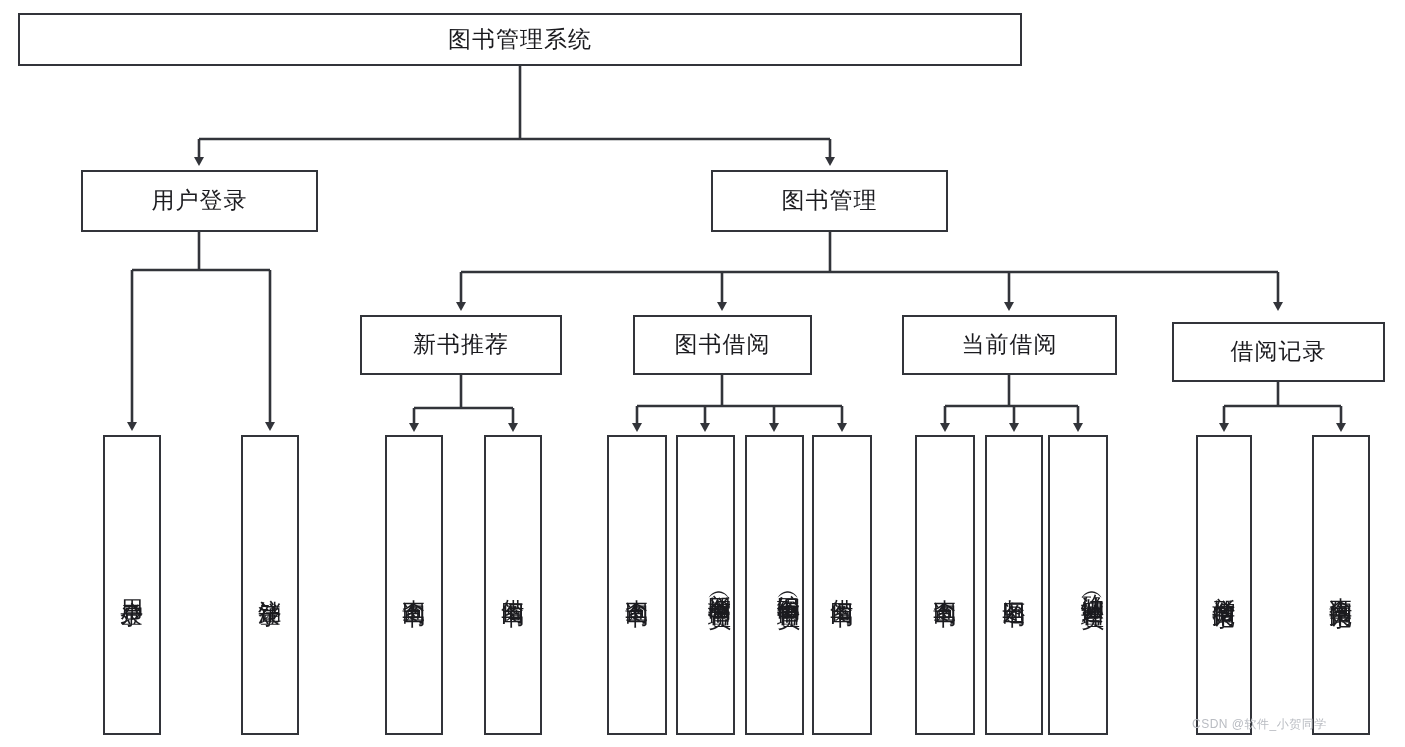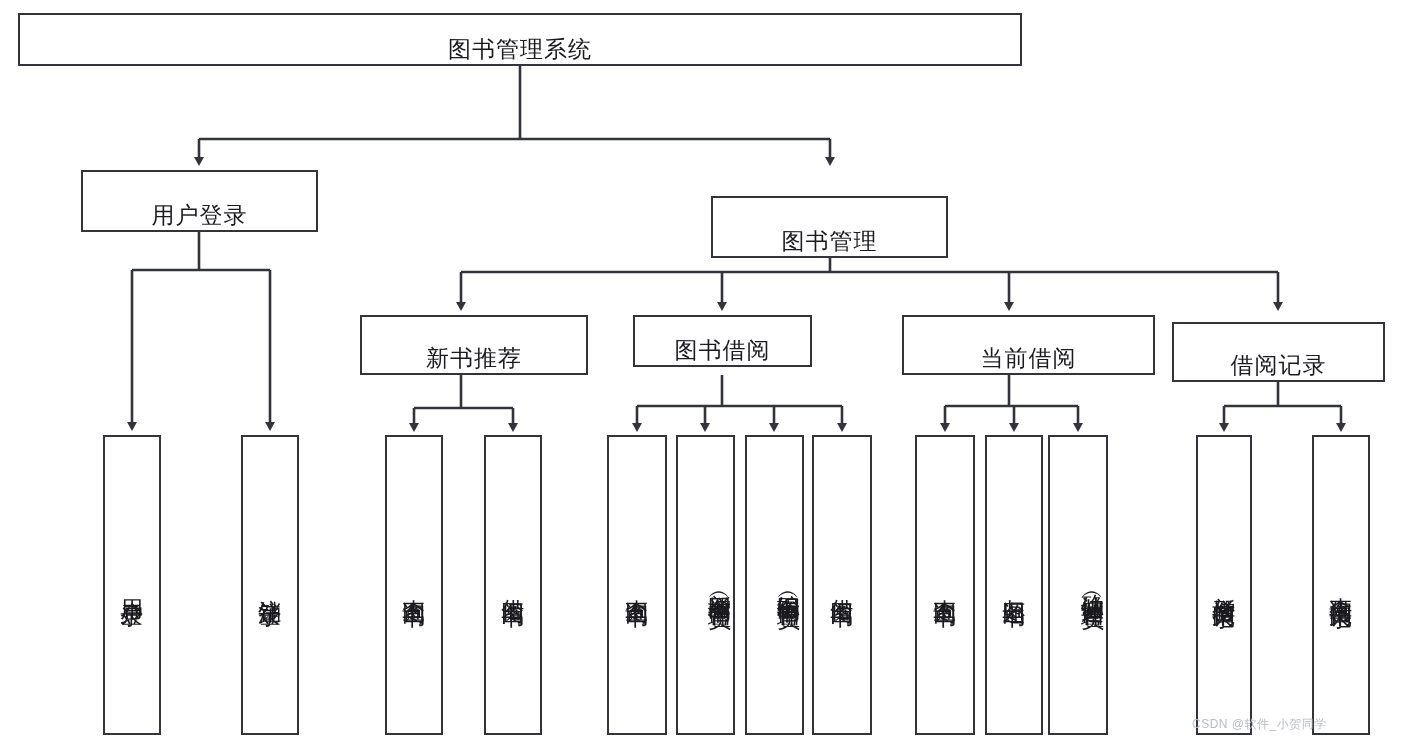--- a/index.html
+++ b/index.html
@@ -24,21 +24,21 @@
     width: 1405px;
     height: 747px;
     pointer-events: none;
   }
   .node {
     position: absolute;
     box-sizing: border-box;
     border: 2px solid #32343a;
     background: #ffffff;
     display: flex;
-    align-items: flex-end;
+    align-items: center;
     justify-content: center;
     color: #1b1b1f;
   }
   .node.horiz {
     font-size: 23px;
     letter-spacing: 1px;
     line-height: 1.2;
   }
   .node.vert {
     writing-mode: vertical-rl;
@@ -119,31 +119,31 @@
     </g>
   </svg>
 
   <div class="node horiz" style="left:18px; top:13px; width:1004px; height:53px;">
     <span>图书管理系统</span>
   </div>
 
   <div class="node horiz" style="left:81px; top:170px; width:237px; height:62px;">
     <span>用户登录</span>
   </div>
-  <div class="node horiz" style="left:711px; top:170px; width:237px; height:62px;margin-top:26px;">
+  <div class="node horiz" style="left:711px; top:170px; width:237px; height:62px;">
     <span>图书管理</span>
   </div>
 
-  <div class="node horiz" style="left:360px; top:315px; width:228px; height:60px;">
+  <div class="node horiz" style="left:360px; top:315px; width:202px; height:60px;">
     <span>新书推荐</span>
   </div>
-  <div class="node horiz" style="left:633px; top:315px; width:179px; height:52px;">
+  <div class="node horiz" style="left:633px; top:315px; width:179px; height:60px;">
     <span>图书借阅</span>
   </div>
-  <div class="node horiz" style="left:902px; top:315px; width:253px; height:60px;">
+  <div class="node horiz" style="left:902px; top:315px; width:215px; height:60px;">
     <span>当前借阅</span>
   </div>
   <div class="node horiz" style="left:1172px; top:315px; width:213px; height:60px;margin-top:7px;">
     <span>借阅记录</span>
   </div>
 
   <div class="node vert" style="left:103px; top:435px; width:58px; height:300px; align-items:center;">
     <span class="vtext">用户登录</span>
   </div>
   <div class="node vert" style="left:241px; top:435px; width:58px; height:300px; align-items:center;">

